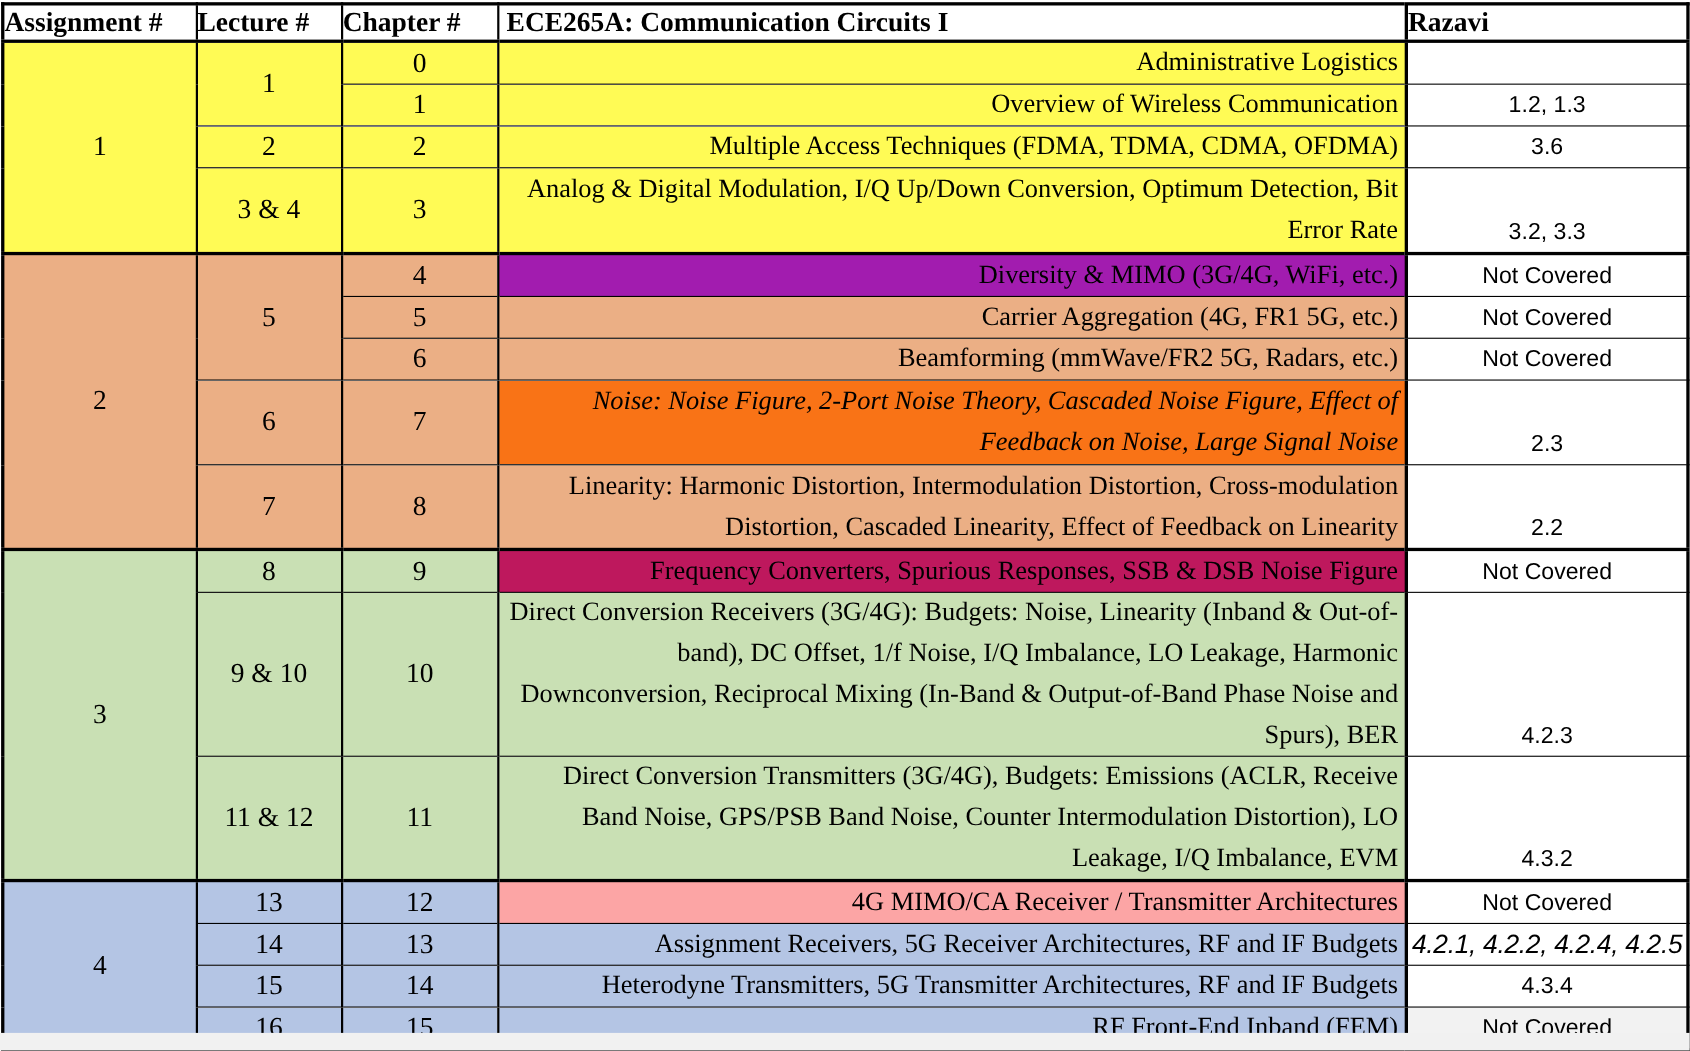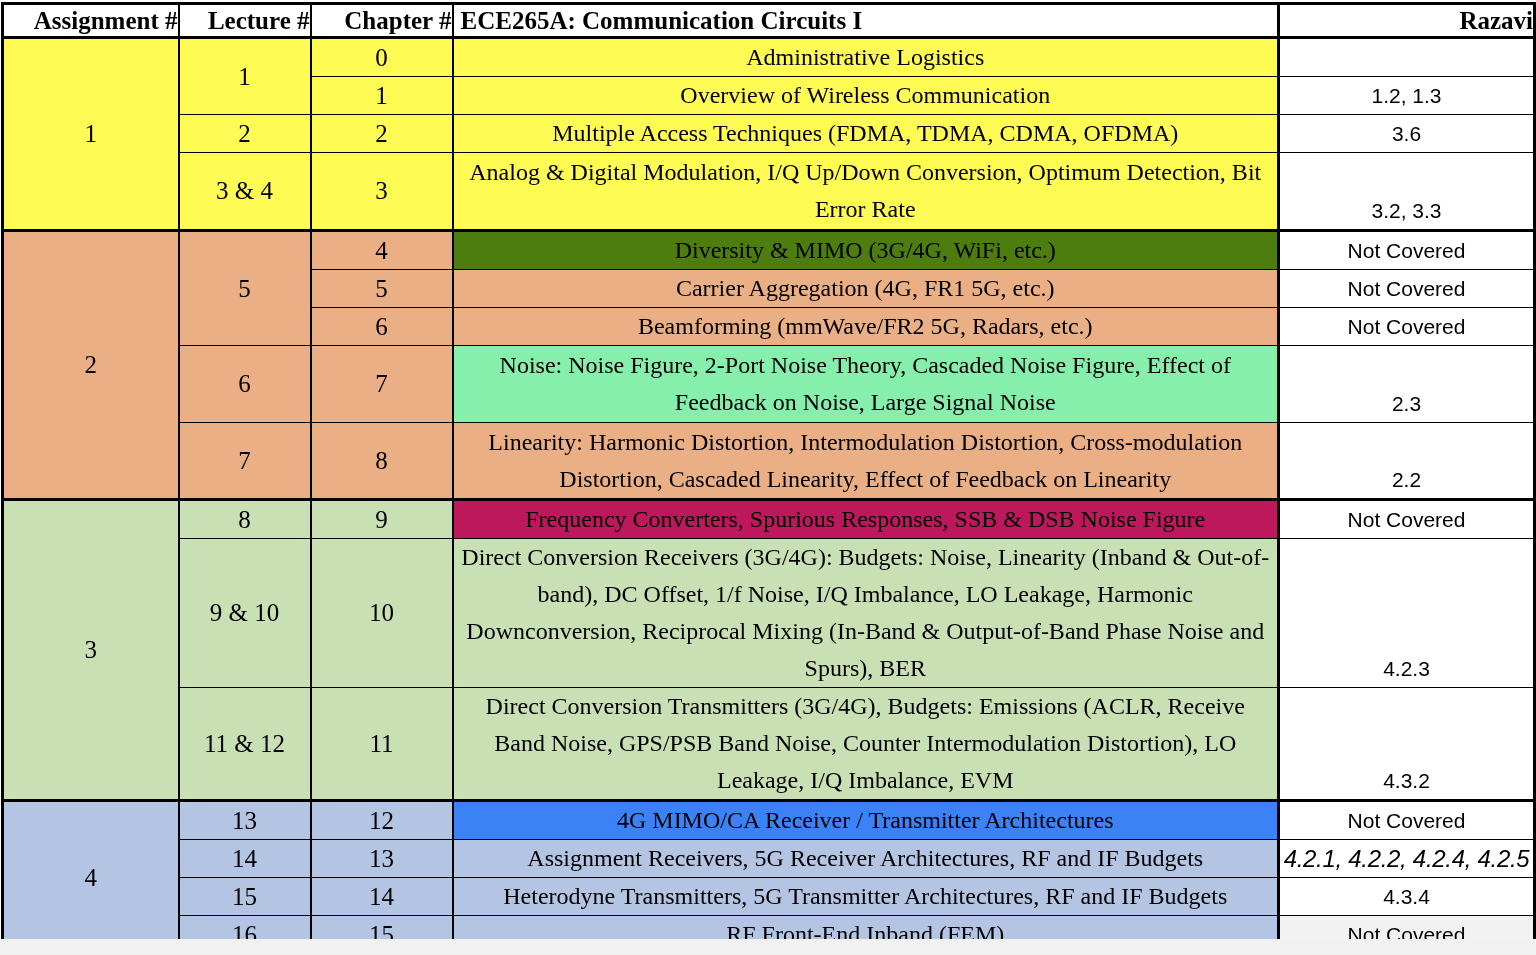--- a/index.html
+++ b/index.html
@@ -29,39 +29,39 @@
     border: 1px solid var(--border, #000);
     overflow: hidden;
     padding: 0;
   }
   th {
     background: var(--header_bg, #fff);
     font-weight: bold;
     font-size: 25px;
     border-bottom: 3px solid var(--border, #000);
     height: 34px;
-    text-align: right;
+    text-align: left;
     white-space: nowrap;
   }
   th.left { text-align: left; padding-left: 7px; }
 
   
   .bl2 { border-left: 2px solid var(--border, #000); }
   .bl3 { border-left: 3px solid var(--border, #000); }
   
   tr.sec-start > td { border-top: 3px solid var(--border, #000); }
 
   td.num {
     text-align: center;
     font-size: 25px;
     vertical-align: middle;
     white-space: nowrap;
   }
   td.topic {
-    text-align: center;
+    text-align: right;
     font-size: 24px;
     line-height: 37px;
     padding: 0 6px;
     vertical-align: middle;
   }
   td.razavi {
     background: var(--razavi_bg, #fff);
     font-family: "Liberation Sans", "DejaVu Sans", sans-serif;
     font-size: 21px;
     text-align: center;
@@ -132,37 +132,37 @@
     <td class="num bl2" style="background: rgb(255, 251, 85);">3 &amp; 4</td>
     <td class="num bl2" style="background: rgb(255, 251, 85);">3</td>
     <td class="topic bl2" style="background: rgb(255, 251, 85);">Analog &amp; Digital Modulation, I/Q Up/Down Conversion, Optimum Detection, Bit Error Rate</td>
     <td class="razavi bl3 vbottom">3.2, 3.3</td>
   </tr>
 
   <tr class="sec-start h38">
     <td class="num" rowspan="5" style="background: rgb(235, 175, 133);">2</td>
     <td class="num bl2" rowspan="3" style="background: rgb(235, 175, 133);">5</td>
     <td class="num bl2" style="background: rgb(235, 175, 133);">4</td>
-    <td class="topic bl2" style="background: #4d7c0f;">Diversity &amp; MIMO (3G/4G, WiFi, etc.)</td>
+    <td class="topic bl2" style="background: #a21caf;">Diversity &amp; MIMO (3G/4G, WiFi, etc.)</td>
     <td class="razavi bl3">Not Covered</td>
   </tr>
   <tr class="h38">
     <td class="num bl2" style="background: rgb(235, 175, 133);">5</td>
     <td class="topic bl2" style="background: rgb(235, 175, 133);">Carrier Aggregation (4G, FR1 5G, etc.)</td>
     <td class="razavi bl3">Not Covered</td>
   </tr>
   <tr class="h38">
     <td class="num bl2" style="background: rgb(235, 175, 133);">6</td>
     <td class="topic bl2" style="background: rgb(235, 175, 133);">Beamforming (mmWave/FR2 5G, Radars, etc.)</td>
     <td class="razavi bl3">Not Covered</td>
   </tr>
   <tr class="h77">
     <td class="num bl2" style="background: rgb(235, 175, 133);">6</td>
     <td class="num bl2" style="background: rgb(235, 175, 133);">7</td>
-    <td class="topic bl2" style="background: #86efac;">Noise: Noise Figure, 2-Port Noise Theory, Cascaded Noise Figure, Effect of Feedback on Noise, Large Signal Noise</td>
+    <td class="topic bl2" style="background: #f97316; font-style: italic;">Noise: Noise Figure, 2-Port Noise Theory, Cascaded Noise Figure, Effect of Feedback on Noise, Large Signal Noise</td>
     <td class="razavi bl3 vbottom">2.3</td>
   </tr>
   <tr class="h77">
     <td class="num bl2" style="background: rgb(235, 175, 133);">7</td>
     <td class="num bl2" style="background: rgb(235, 175, 133);">8</td>
     <td class="topic bl2" style="background: rgb(235, 175, 133);">Linearity: Harmonic Distortion, Intermodulation Distortion, Cross-modulation Distortion, Cascaded Linearity, Effect of Feedback on Linearity</td>
     <td class="razavi bl3 vbottom">2.2</td>
   </tr>
 
   <tr class="sec-start h37">
@@ -182,21 +182,21 @@
     <td class="num bl2" style="background: rgb(201, 224, 180);">11 &amp; 12</td>
     <td class="num bl2" style="background: rgb(201, 224, 180);">11</td>
     <td class="topic bl2" style="background: rgb(201, 224, 180);">Direct Conversion Transmitters (3G/4G), Budgets: Emissions (ACLR, Receive Band Noise, GPS/PSB Band Noise, Counter Intermodulation Distortion), LO Leakage, I/Q Imbalance, EVM</td>
     <td class="razavi bl3 vbottom">4.3.2</td>
   </tr>
 
   <tr class="sec-start h36">
     <td class="num" rowspan="4" style="background: rgb(180, 197, 228);">4</td>
     <td class="num bl2" style="background: rgb(180, 197, 228);">13</td>
     <td class="num bl2" style="background: rgb(180, 197, 228);">12</td>
-    <td class="topic bl2" style="background: #3b82f6; margin-left: 13px;">4G MIMO/CA Receiver / Transmitter Architectures</td>
+    <td class="topic bl2" style="background: #fca5a5; margin-left: 13px;">4G MIMO/CA Receiver / Transmitter Architectures</td>
     <td class="razavi bl3">Not Covered</td>
   </tr>
   <tr class="h36">
     <td class="num bl2" style="background: rgb(180, 197, 228);">14</td>
     <td class="num bl2" style="background: rgb(180, 197, 228);">13</td>
     <td class="topic bl2" style="background: rgb(180, 197, 228);">Assignment Receivers, 5G Receiver Architectures, RF and IF Budgets</td>
     <td class="razavi bl3 tight">4.2.1, 4.2.2, 4.2.4, 4.2.5</td>
   </tr>
   <tr class="h37">
     <td class="num bl2" style="background: rgb(180, 197, 228);">15</td>

